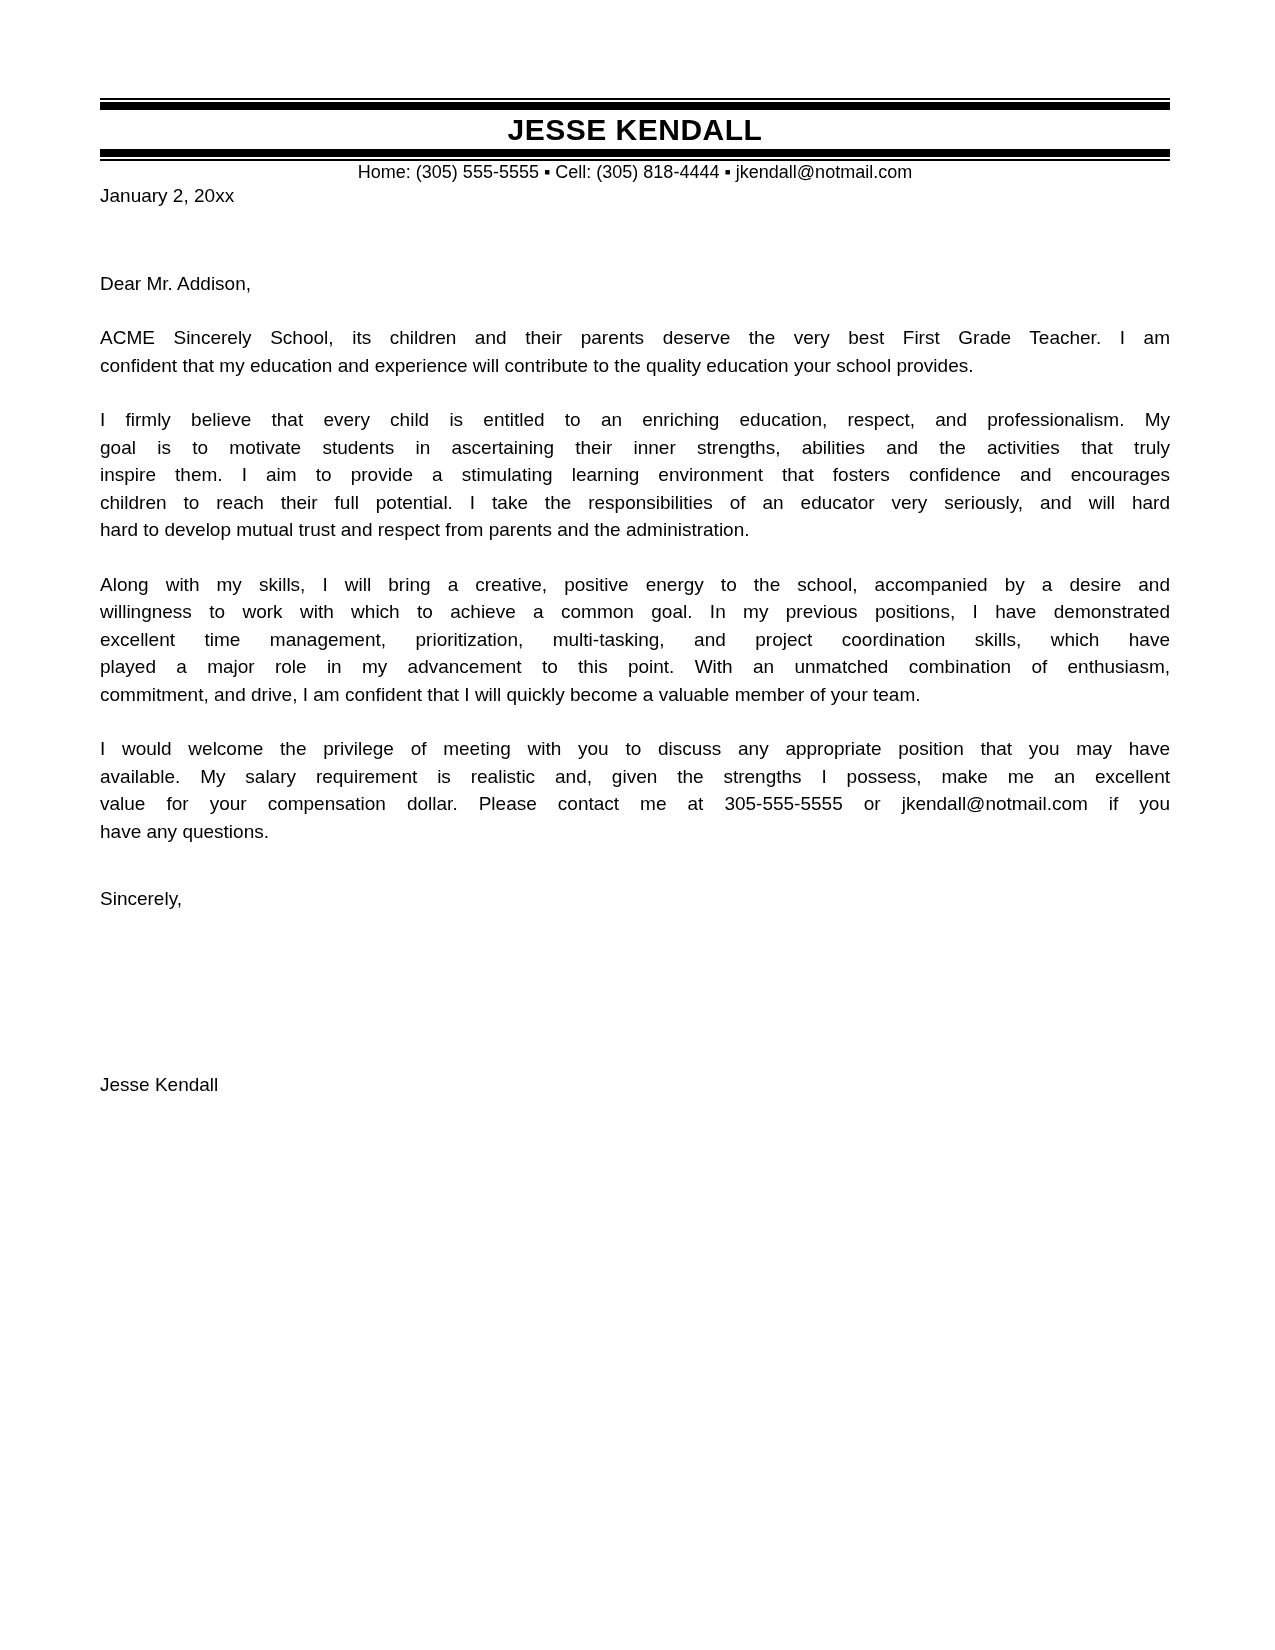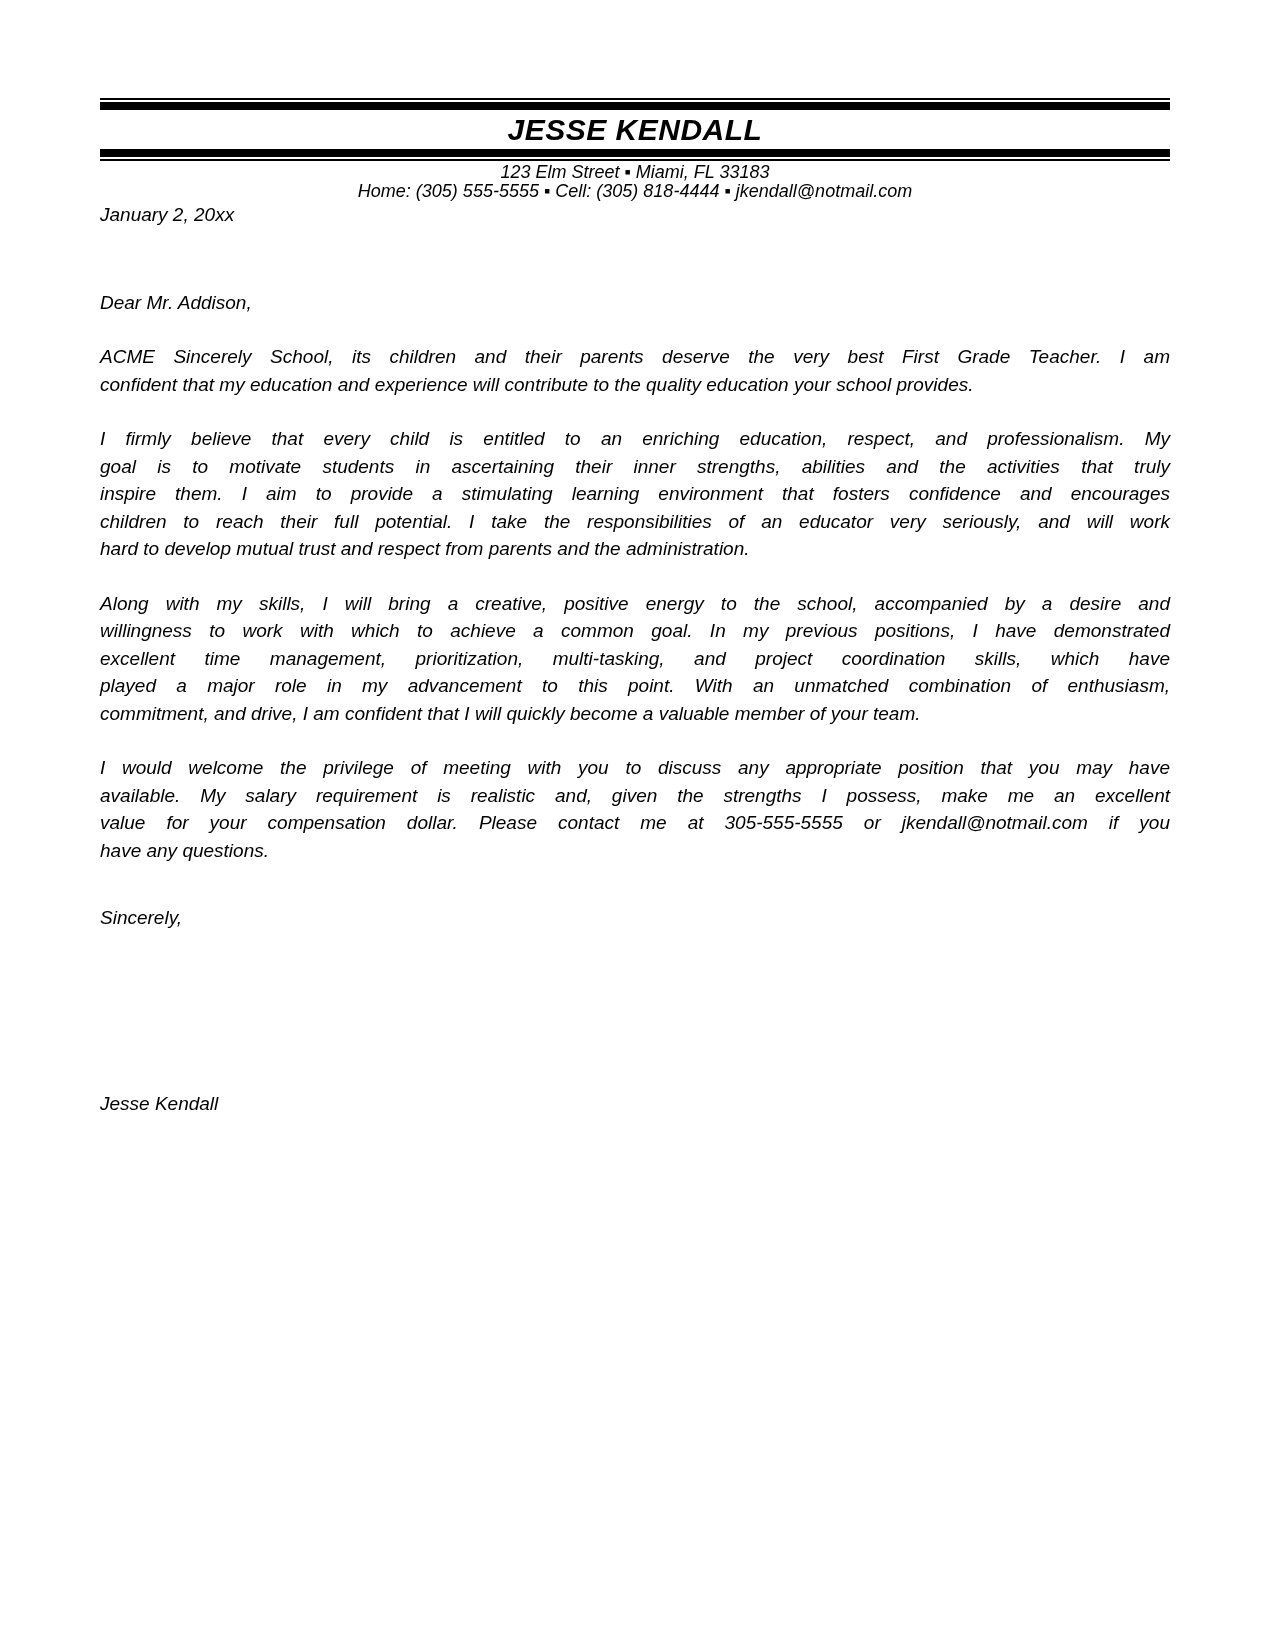--- a/index.html
+++ b/index.html
@@ -1,16 +1,16 @@
 <!DOCTYPE html>
 <html><head>
 <meta charset="utf-8">
 <title>Document</title>
 <style>
-  * { margin: 0; padding: 0; box-sizing: border-box; font-style: italic; }
+  * { margin: 0; padding: 0; box-sizing: border-box; }
   html, body { background: #e8e8e8; }
   .page {
     position: relative;
     width: 1275px;
     height: 1650px;
     margin: 0 auto;
     background: #ffffff;
     color: #000000;
     font-family: "Liberation Sans", sans-serif;
     overflow: hidden;
@@ -63,42 +63,41 @@
       <div class="rule-top">
         <div class="rule-thin"></div>
         <div class="rule-thick"></div>
       </div>
       <div class="lh-name">JESSE KENDALL</div>
       <div class="rule-bottom">
         <div class="rule-thick"></div>
         <div class="rule-thin"></div>
       </div>
       <div class="lh-contact">
-        <div class="hdr-line">123 Elm Street ▪ Miami, FL 33183</div>
         <div class="hdr-line">Home: (305) 555-5555 ▪ Cell: (305) 818-4444 ▪ jkendall@notmail.com</div>
       </div>
     </header>
 
     <main class="body-text">
 
       <div class="date-line">January 2, 20xx</div>
 
 
       <div class="salutation">Dear Mr. Addison,</div>
 
       <div class="para">
         <div class="ln j">ACME Sincerely School, its children and their parents deserve the very best First Grade Teacher. I am</div>
         <div class="ln">confident that my education and experience will contribute to the quality education your school provides.</div>
       </div>
 
       <div class="para">
         <div class="ln j">I firmly believe that every child is entitled to an enriching education, respect, and professionalism. My</div>
         <div class="ln j">goal is to motivate students in ascertaining their inner strengths, abilities and the activities that truly</div>
         <div class="ln j">inspire them. I aim to provide a stimulating learning environment that fosters confidence and encourages</div>
-        <div class="ln j">children to reach their full potential. I take the responsibilities of an educator very seriously, and will work</div>
+        <div class="ln j">children to reach their full potential. I take the responsibilities of an educator very seriously, and will hard</div>
         <div class="ln">hard to develop mutual trust and respect from parents and the administration.</div>
       </div>
 
       <div class="para">
         <div class="ln j">Along with my skills, I will bring a creative, positive energy to the school, accompanied by a desire and</div>
         <div class="ln j">willingness to work with which to achieve a common goal. In my previous positions, I have demonstrated</div>
         <div class="ln j">excellent time management, prioritization, multi-tasking, and project coordination skills, which have</div>
         <div class="ln j">played a major role in my advancement to this point. With an unmatched combination of enthusiasm,</div>
         <div class="ln">commitment, and drive, I am confident that I will quickly become a valuable member of your team.</div>
       </div>

